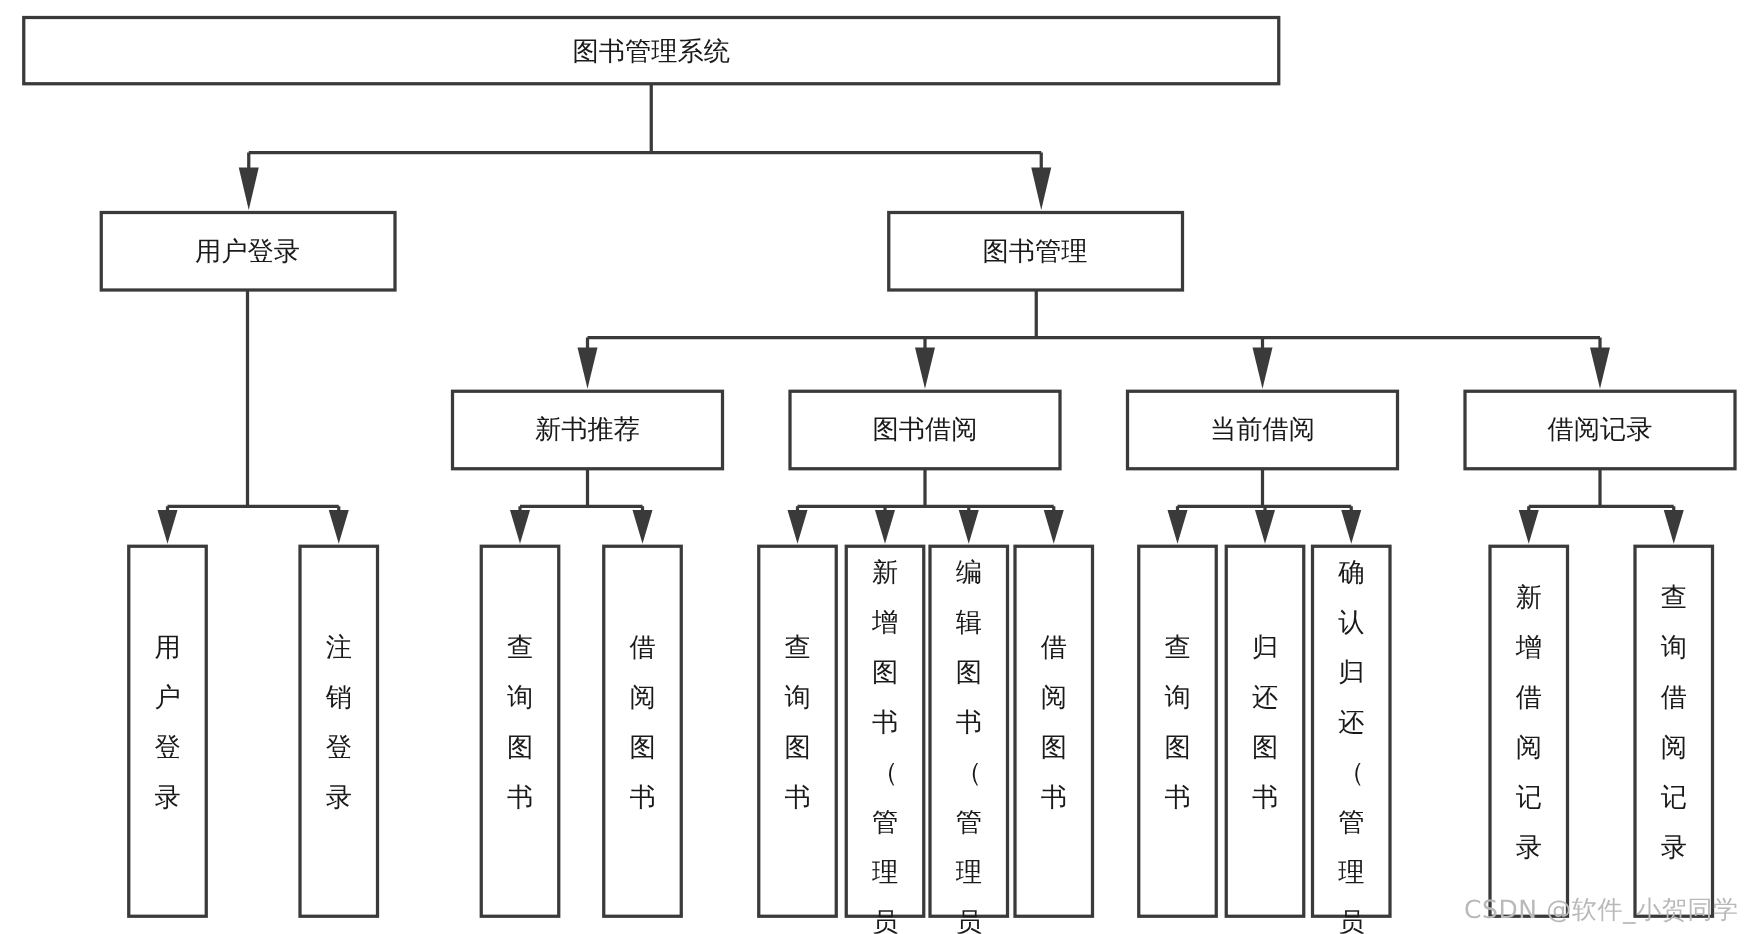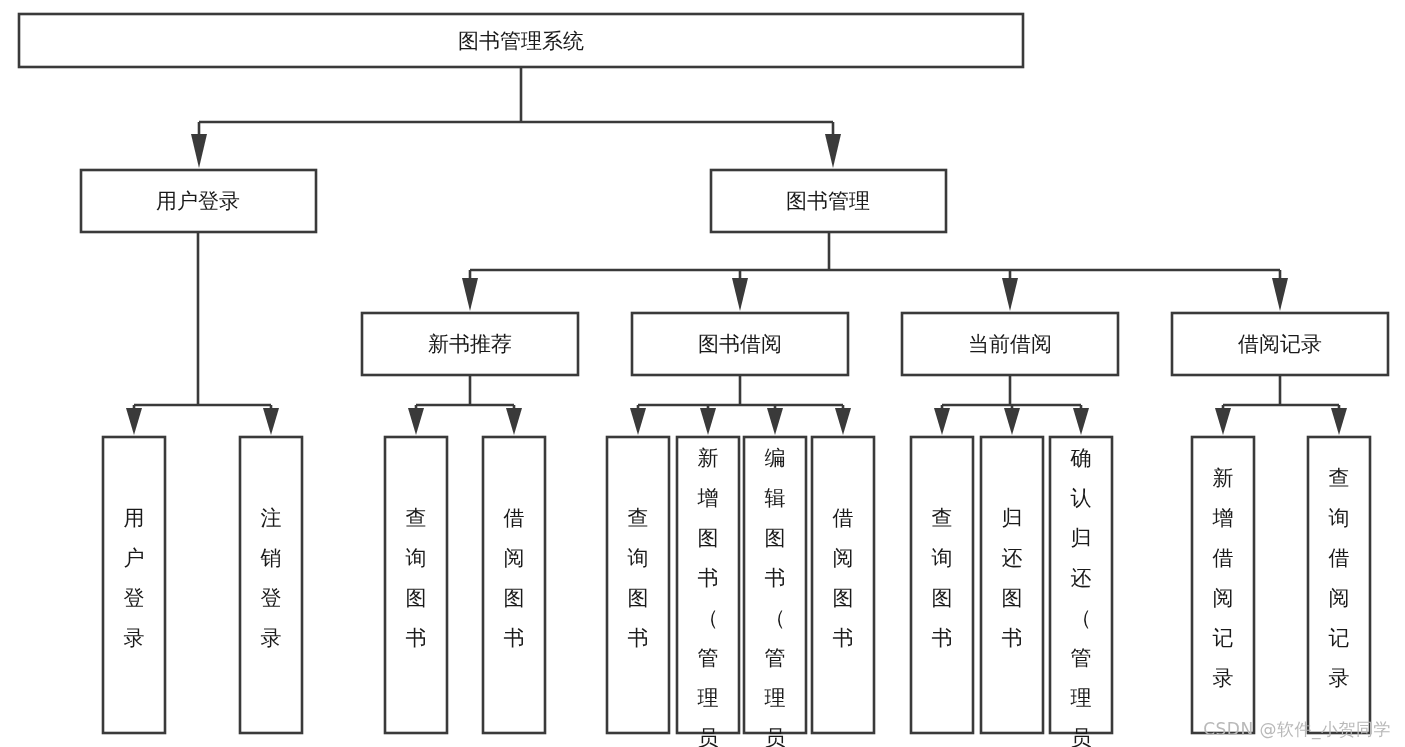--- a/index.html
+++ b/index.html
@@ -18,21 +18,21 @@
     dominant-baseline:middle;text-anchor:middle;
   }
   .vert-label{
     font-family:"DejaVu Sans","Liberation Sans",sans-serif;
     fill:#1a1a1a;font-size:21px;
     text-anchor:middle;
   }
   .watermark{
     position:absolute;right:14px;bottom:6px;
     font-family:"DejaVu Sans","Liberation Sans",sans-serif;
-    font-size:17px;color:#b9b9b9;white-space:nowrap;
+    font-size:20px;color:#b9b9b9;white-space:nowrap;
     letter-spacing:.5px;pointer-events:none;
   }
 </style>
 </head>
 <body>
 
 <svg id="diagram" viewBox="0 0 1405 747" xmlns="http://www.w3.org/2000/svg">
 
   <g>
 

